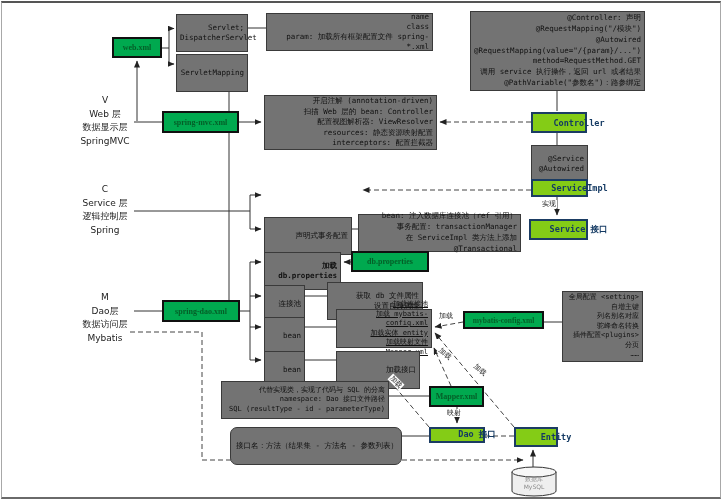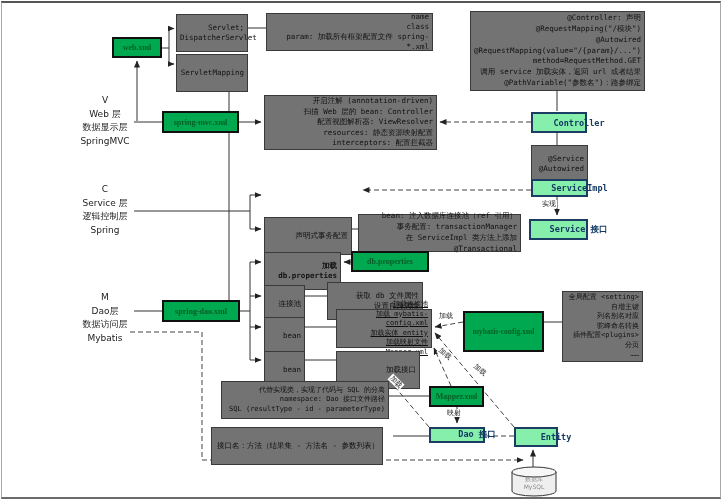--- a/index.html
+++ b/index.html
@@ -8,21 +8,21 @@
   #frame{position:absolute;left:1px;top:1px;right:1px;bottom:1px;
          border:1px solid #a8a8a8;border-top:2px solid #555;border-bottom:2px solid #6a6a6a;}
   #edges{position:absolute;left:0;top:0;width:722px;height:500px;}
   .box{position:absolute;background:#737373;border:1px solid #3a3a3a;color:#111;
        font-family:"DejaVu Sans Mono",monospace;font-size:7.5px;line-height:10px;
        padding:18px 3px;white-space:pre-line;display:flex;flex-direction:column;justify-content:center;
        box-sizing:border-box;text-align:right;}
   .green{position:absolute;background:#00a94f;border:2px solid #101010;color:#045f28;
        font-family:Liberation Serif, serif;font-size:8px;font-weight:bold;
        display:flex;align-items:center;justify-content:center;text-align:center;box-sizing:border-box;}
-  .blue{position:absolute;background:#86efac;border:2px solid #1b3c63;color:#143a63;
+  .blue{position:absolute;background:#84cc16;border:2px solid #1b3c63;color:#143a63;
        font-family:"DejaVu Sans Mono",monospace;font-size:8.5px;font-weight:bold;
        display:flex;align-items:center;justify-content:center;text-align:center;box-sizing:border-box;
        white-space:nowrap;padding-left:40px;}
   .layer{position:absolute;text-align:center;font-size:9px;line-height:13.5px;color:#222;
        white-space:pre-line;}
   .elabel{position:absolute;font-size:7px;line-height:8px;color:#222;background:#fff;
        padding:0 1px;white-space:nowrap;}
   .rot40{transform:rotate(40deg);}
   .rot45{transform:rotate(45deg);}
   .dbtext{position:absolute;font-size:6px;line-height:8px;color:#8a8a8a;text-align:center;
@@ -115,21 +115,21 @@
 DispatcherServlet</div>
   <div class="box" style="left:176px;top:54px;width:72px;height:20px;">ServletMapping</div>
   <div class="box" style="left:266px;top:13px;width:167px;height:32px;">name
 class
 param: 加载所有框架配置文件 spring-*.xml</div>
   <div class="box" style="left:470px;top:11px;width:175px;height:80px;line-height:10.8px;">@Controller: 声明
 @RequestMapping("/模块")
 @Autowired
 @RequestMapping(value="/{param}/...")
 method=RequestMethod.GET
-调用 service 加载实体，返回 url 或者结果
+调用 service 执行操作，返回 url 或者结果
 @PathVariable("参数名")：路参绑定</div>
 
   <div class="green" style="left:162px;top:111px;width:77px;height:22px;">spring-mvc.xml</div>
   <div class="box" style="left:264px;top:95px;width:173px;height:55px;line-height:10.4px;">开启注解 (annotation-driven)
 扫描 Web 层的 bean: Controller
 配置视图解析器: ViewResolver
 resources: 静态资源映射配置
 interceptors: 配置拦截器</div>
   <div class="blue" style="left:531px;top:112px;width:56px;height:21px;">Controller</div>
 
@@ -149,38 +149,38 @@
   <div class="box" style="left:264px;top:285px;width:41px;height:22px;">连接池</div>
   <div class="box" style="left:327px;top:282px;width:96px;height:27px;">获取 db 文件属性
 设置自身属性</div>
   <div class="box" style="left:264px;top:317px;width:41px;height:20px;">bean</div>
   <div class="box tiny" style="left:336px;top:309px;width:96px;height:39px;text-decoration:underline;">加载连接池
 加载 mybatis-config.xml
 加载实体 entity
 加载映射文件 Mapper.xml</div>
   <div class="box" style="left:264px;top:351px;width:41px;height:19px;">bean</div>
   <div class="box" style="left:336px;top:351px;width:84px;height:20px;">加载接口</div>
-  <div class="green" style="left:463px;top:311px;width:81px;height:41px;font-size:7.5px;text-align:center;">mybatis-config.xml</div>
+  <div class="green" style="left:463px;top:311px;width:81px;height:18px;font-size:7.5px;text-align:center;">mybatis-config.xml</div>
   <div class="box tiny" style="left:562px;top:291px;width:81px;height:71px;">全局配置 &lt;setting&gt;
 自增主键
 列名别名对应
 驼峰命名转换
 插件配置&lt;plugins&gt;
 分页
 ……</div>
 
   <div class="elabel" style="left:438px;top:312px;">加载</div>
   <div class="elabel rot40" style="left:437px;top:350px;">加载</div>
   <div class="elabel rot40" style="left:472px;top:366px;">加载</div>
   <div class="elabel rot45" style="left:388px;top:378px;">加载</div>
 
   <div class="box tiny" style="left:221px;top:381px;width:168px;height:31px;">代替实现类，实现了代码与 SQL 的分离
 namespace: Dao 接口文件路径
 SQL (resultType - id - parameterType)</div>
   <div class="green" style="left:429px;top:386px;width:55px;height:21px;">Mapper.xml</div>
   <div class="elabel" style="left:446px;top:409px;">映射</div>
-  <div class="box" style="left:211px;top:427px;width:172px;height:19px;">接口名：方法（结果集 - 方法名 - 参数列表）</div>
+  <div class="box" style="left:230px;top:427px;width:172px;height:19px;border-radius:7px;">接口名：方法（结果集 - 方法名 - 参数列表）</div>
   <div class="blue" style="left:429px;top:427px;width:56px;height:16px;">Dao 接口</div>
   <div class="blue" style="left:514px;top:427px;width:39px;height:20px;">Entity</div>
 
   <div class="dbtext" style="left:512px;top:475px;width:44px;">数据库
 MySQL</div>
 </div>
 
 </body></html>

